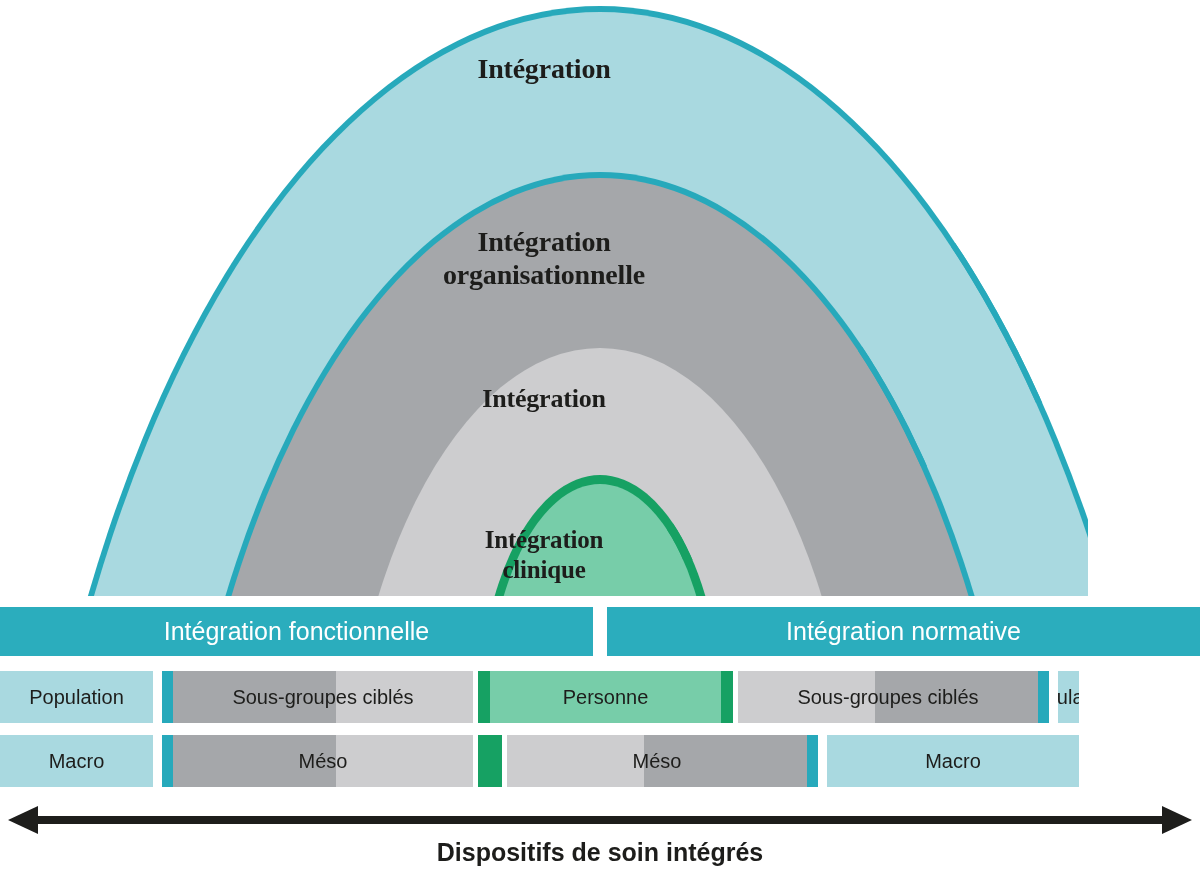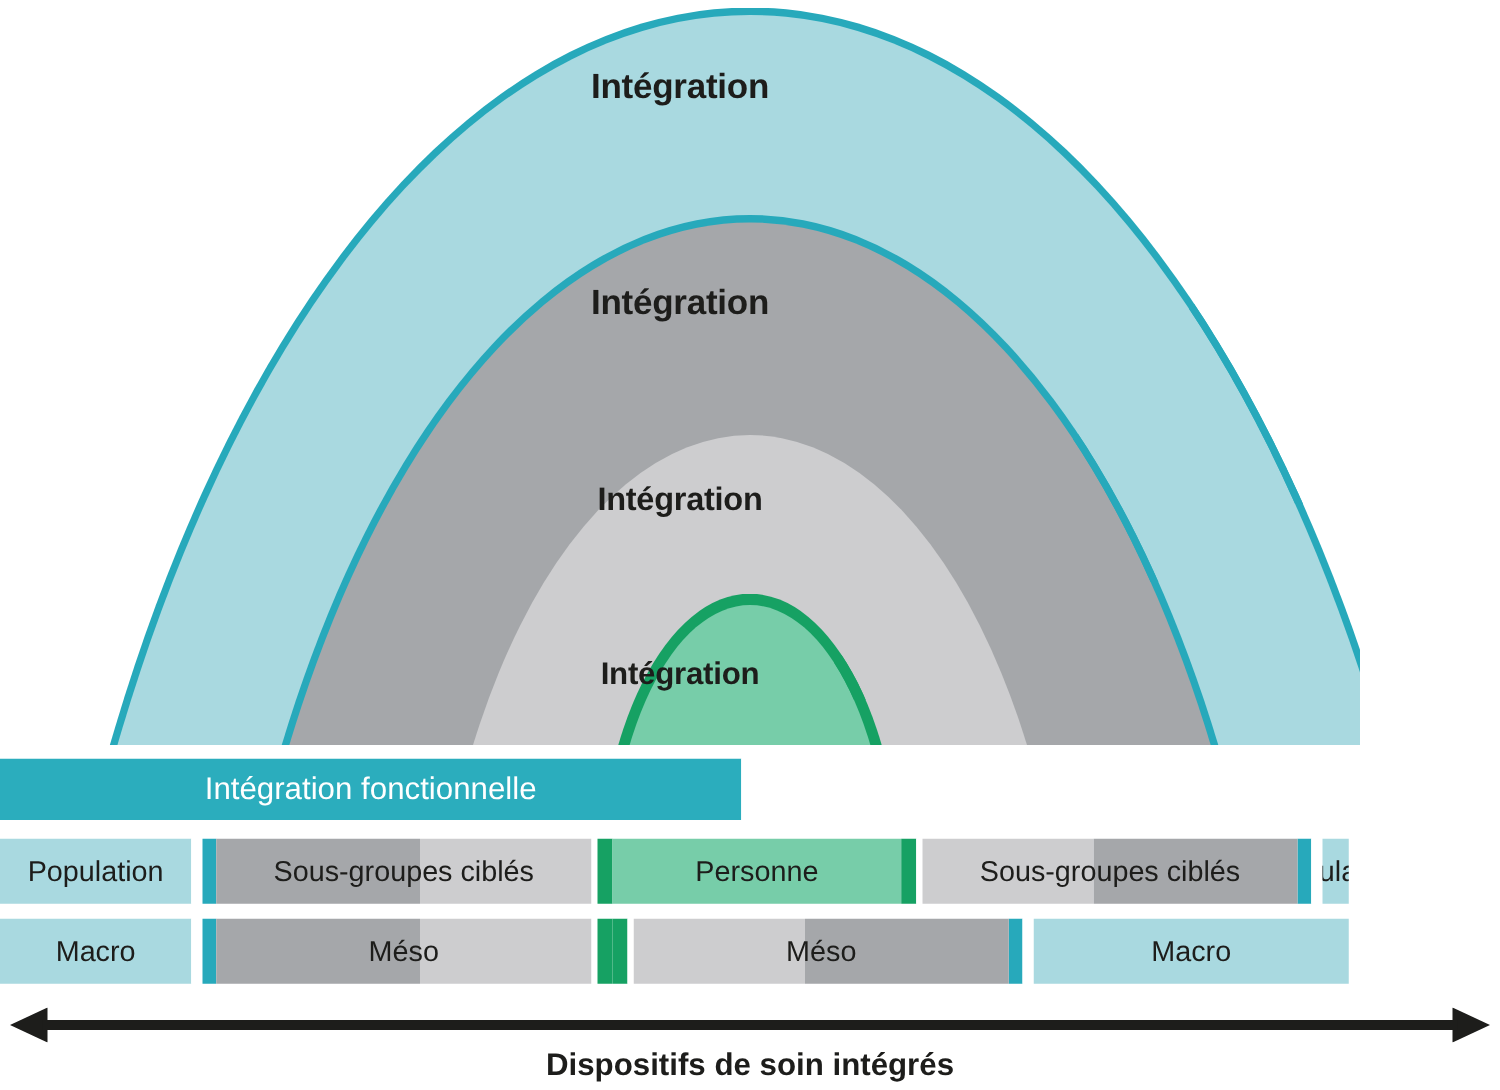--- a/index.html
+++ b/index.html
@@ -1,20 +1,20 @@
 <!DOCTYPE html>
 <html><head>
 <meta charset="utf-8">
 <style>
   html,body{margin:0;padding:0;background:#ffffff;}
   body{width:1200px;height:872px;font-family:"Liberation Sans",sans-serif;overflow:hidden;}
   #stage{position:relative;width:1200px;height:872px;background:#fff;}
 
   
-  .arcs{position:absolute;left:0;top:0;width:1088px;height:596px;overflow:hidden;}
+  .arcs{position:absolute;left:0;top:0;width:1088px;height:596px;overflow:hidden;font-family:Liberation Serif, serif;}
   .arc{position:absolute;border-radius:50% 50% 0 0 / 100% 100% 0 0;box-sizing:border-box;}
 
   .arc-sys{left:8px;  top:6px;   width:1184px; height:1184px; background:#a9d9e0; border:6px solid #27a9bb;}
   .arc-org{left:163px;top:172px; width:874px;  height:874px;   background:#a5a7aa; border:6px solid #27a9bb;}
   .arc-pro{left:340px;top:348px; width:520px;  height:520px;   background:#cdcdcf; border:0;}
   .arc-cli{left:478px;top:475px; width:244px;  height:244px;   background:#77cda9; border:9px solid #16a163;}
 
   .arc-label{position:absolute;width:100%;text-align:center;color:#1d1d1b;
              font-weight:bold;line-height:1.18;letter-spacing:-.2px;}
   .lab-sys{top:52px;  font-size:28px;}
@@ -22,21 +22,21 @@
   .lab-pro{top:384px; font-size:26px;}
   .lab-cli{top:525px; font-size:25px;}
 
   
   .row{position:absolute;left:0;width:1079px;display:flex;border-radius:14px;}
   .row-integration{top:607px;height:49px;}
   .row-target{top:671px;height:52px;}
   .row-scale{top:735px;height:52px;}
 
   .cell{box-sizing:border-box;display:flex;align-items:center;justify-content:center;
-        font-size:23px;color:#1d1d1b;white-space:nowrap;overflow:hidden;}
+        font-size:20px;color:#1d1d1b;white-space:nowrap;overflow:hidden;}
   .cell.band{color:#ffffff;font-size:25px;}
 
   .gap{background:#ffffff;}
   .stripe-teal{background:#27a9bb;}
   .stripe-green{background:#16a163;}
   .fill-teal-l{background:#a9d9e0;}
   .fill-gray-d{background:#a5a7aa;}
   .fill-gray-l{background:#cdcdcf;}
   .fill-green-l{background:#77cda9;}
   .fill-band{background:#2badbd;}
@@ -58,32 +58,35 @@
     <div class="arc arc-sys"></div>
     <div class="arc arc-org"></div>
     <div class="arc arc-pro"></div>
     <div class="arc arc-cli"></div>
 
     <div class="arc-label lab-sys">
       <div>Intégration</div>
     </div>
     <div class="arc-label lab-org">
       <div>Intégration</div>
+      <div>organisationnelle</div>
     </div>
     <div class="arc-label lab-pro">
       <div>Intégration</div>
     </div>
     <div class="arc-label lab-cli">
       <div>Intégration</div>
+      <div>clinique</div>
     </div>
   </div>
 
   <div class="row row-integration">
     <div class="cell band fill-band" style="flex:0 0 593px;">Intégration fonctionnelle</div>
     <div class="gap" style="flex:0 0 14px;"></div>
+    <div class="cell band fill-band" style="flex:0 0 593px;">Intégration normative</div>
   </div>
 
   <div class="row row-target">
     <div class="cell fill-teal-l" style="flex:0 0 153px;">Population</div>
     <div class="gap" style="flex:0 0 9px;"></div>
     <div class="stripe-teal" style="flex:0 0 11px;"></div>
     <div class="split" style="flex:0 0 300px;">
       <div class="half fill-gray-d" style="width:163px;"></div>
       <div class="half fill-gray-l" style="width:137px;"></div>
       <div class="cell" style="position:absolute;left:0;top:0;width:300px;height:100%;">Sous-groupes ciblés</div>

